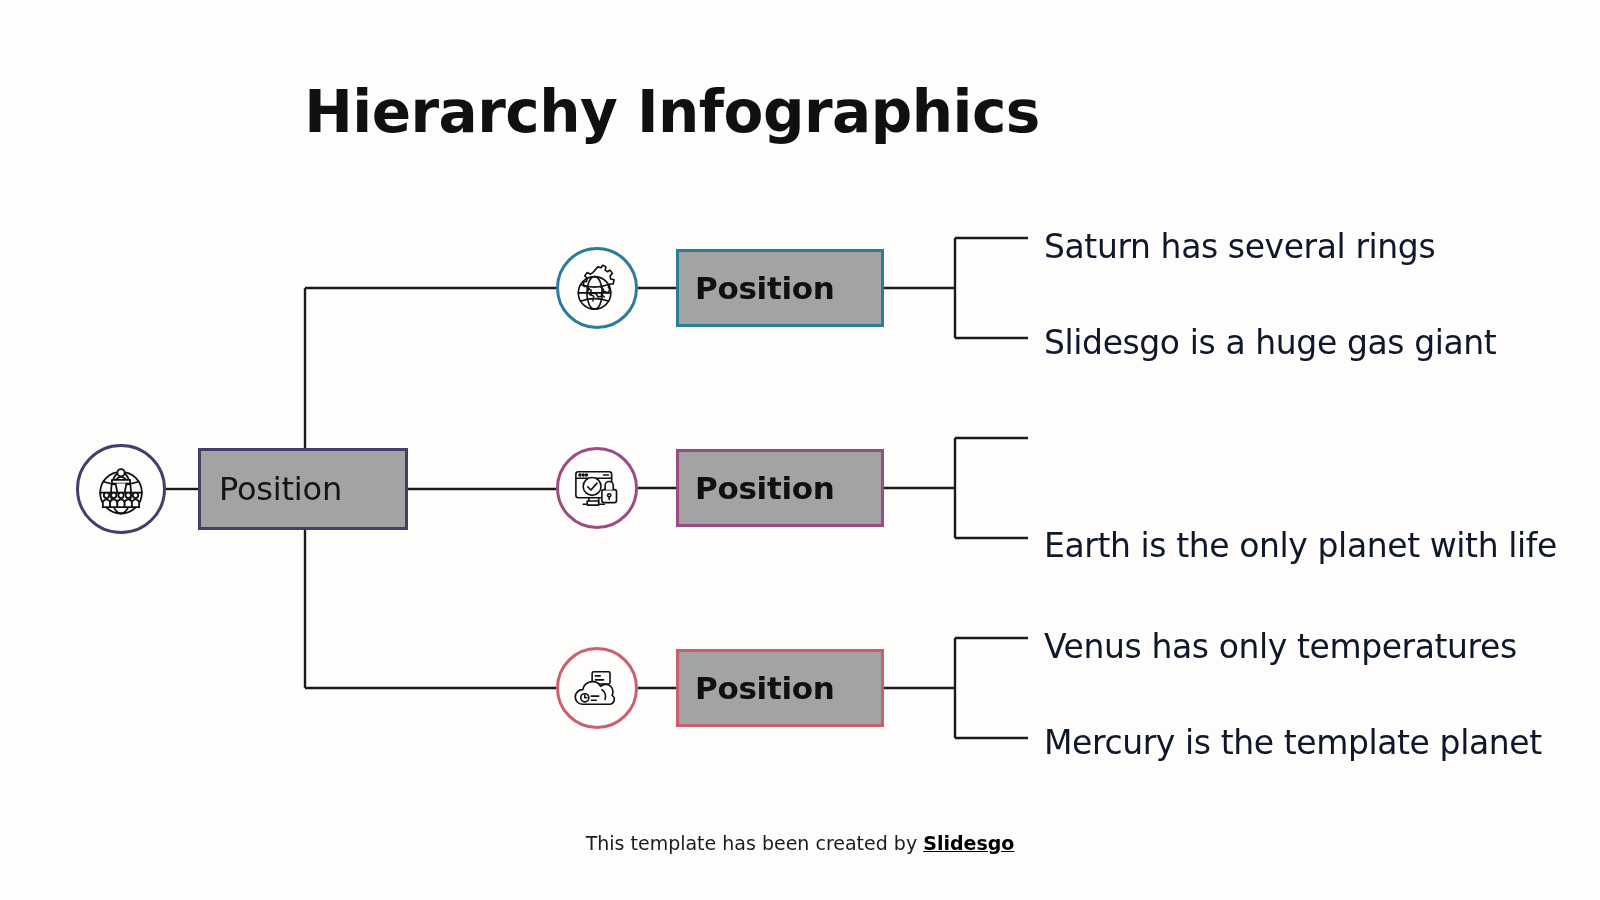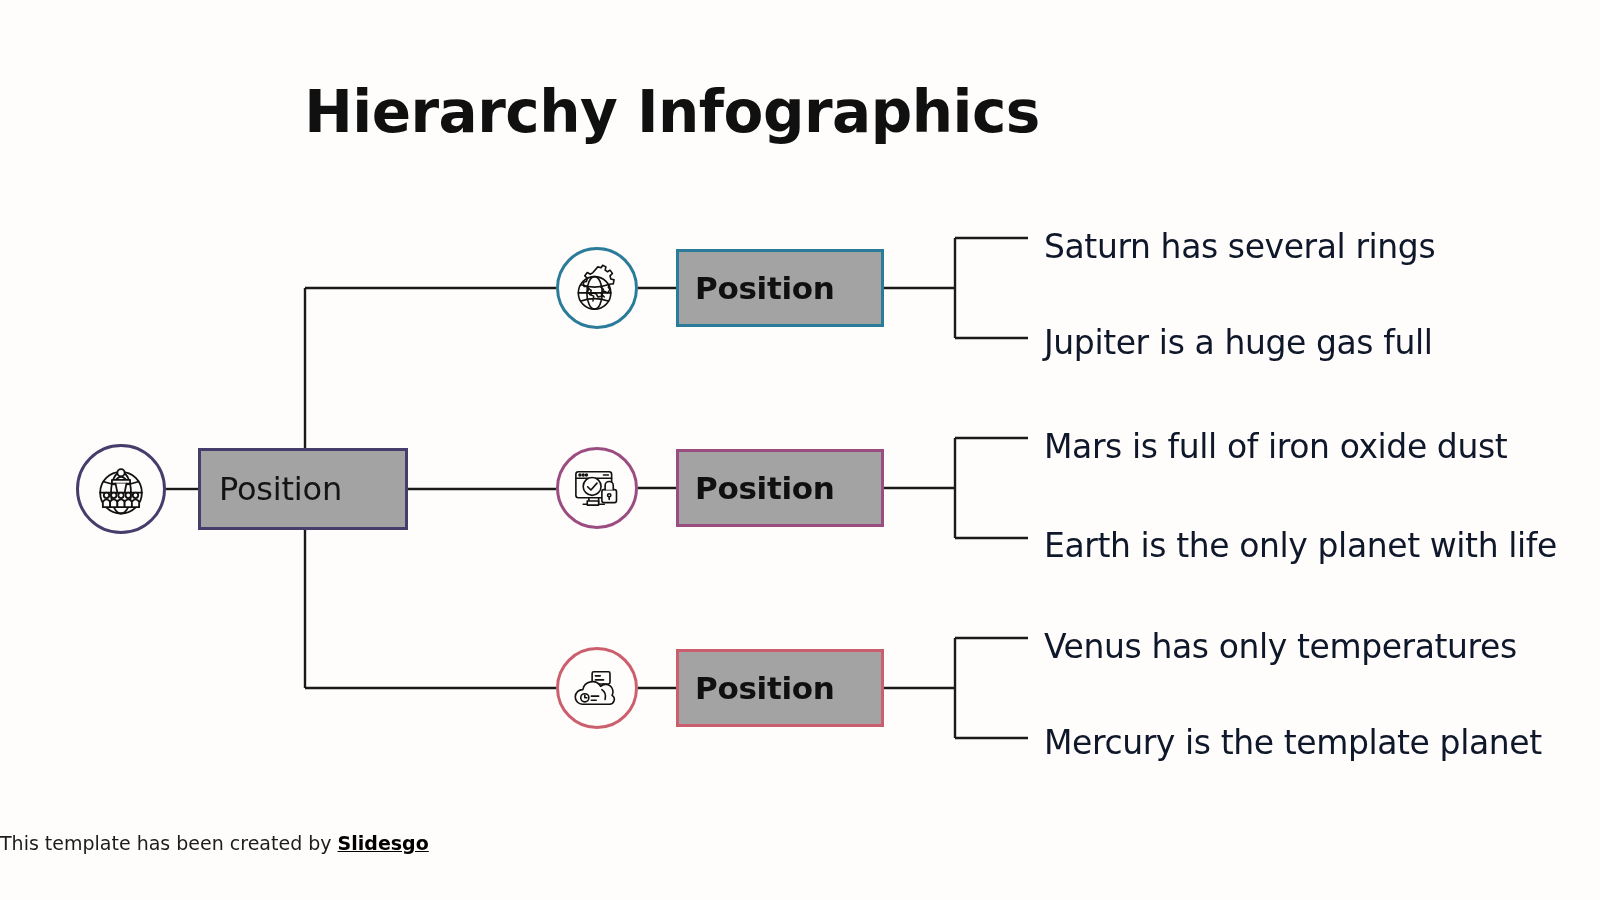--- a/index.html
+++ b/index.html
@@ -125,21 +125,21 @@
     letter-spacing: -0.4px;
     line-height: 1;
   }
 
   
   #footer {
     position: absolute;
     left: 0;
     top: 832px;
     width: 1600px;
-    text-align: left;
+    text-align: center;
     font-size: 19px;
     color: #1c1c1c;
     font-family: "DejaVu Sans", sans-serif;
   }
   #footer-brand {
     font-weight: 700;
     text-decoration: underline;
     color: #000000;
   }
 </style>
@@ -225,21 +225,21 @@
       <path d="M12.5 28 Q29 34 45.5 28"></path>
       <path d="M12.5 48 Q29 42 45.5 48"></path>
       <path d="M20 32 l5 3 -2 5 5 2 -1 6" stroke-width="1.8"></path>
       <path d="M36 30 l4 4 -3 5 4 4" stroke-width="1.8"></path>
     </svg>
   </div>
   <div class="pos-box branch-box" id="branch-box-0">
     <span class="pos-label">Position</span>
   </div>
   <div class="leaf-text" style="top:230px">Saturn has several rings</div>
-  <div class="leaf-text" style="top:326px">Jupiter is a huge gas full</div>
+  <div class="leaf-text" style="top:326px">Slidesgo is a huge gas giant</div>
 
   <div class="icon-circle branch-icon" id="branch-icon-1">
     <svg width="52" height="52" viewBox="0 0 64 64" fill="none" stroke="#111111" stroke-width="2" stroke-linecap="round" stroke-linejoin="round">
       <rect x="6" y="12" width="44" height="32" rx="3"></rect>
       <line x1="6" y1="20" x2="50" y2="20"></line>
       <circle cx="11" cy="16" r="1.1" fill="#111"></circle>
       <circle cx="15" cy="16" r="1.1" fill="#111"></circle>
       <circle cx="19" cy="16" r="1.1" fill="#111"></circle>
       <line x1="40" y1="16" x2="46" y2="16"></line>
       <path d="M22 44 v6 M34 44 v6"></path>
@@ -249,21 +249,20 @@
       <path d="M20.5 30.5 l4 4 7.5 -8.5"></path>
       <rect x="38" y="34" width="18" height="16" rx="2.5" fill="#FFFDFB"></rect>
       <path d="M42 34 v-5 a5 5 0 0 1 10 0 v5" fill="#FFFDFB"></path>
       <circle cx="47" cy="41" r="2"></circle>
       <line x1="47" y1="43" x2="47" y2="46"></line>
     </svg>
   </div>
   <div class="pos-box branch-box" id="branch-box-1">
     <span class="pos-label">Position</span>
   </div>
-  <div class="leaf-text" style="top:430px">Mars is full of iron oxide dust</div>
   <div class="leaf-text" style="top:529px">Earth is the only planet with life</div>
 
   <div class="icon-circle branch-icon" id="branch-icon-2">
     <svg width="52" height="52" viewBox="0 0 64 64" fill="none" stroke="#111111" stroke-width="2" stroke-linecap="round" stroke-linejoin="round">
       <rect x="26" y="12" width="22" height="15" rx="2" fill="#FFFDFB"></rect>
       <line x1="30" y1="17" x2="36" y2="17"></line>
       <line x1="30" y1="22" x2="40" y2="22"></line>
       <path d="M40 27 q6 2 8 8" fill="#FFFDFB"></path>
       <path d="M14 52 a9 9 0 0 1 0.5 -18 a12 12 0 0 1 22 -4 a9 9 0 0 1 14 11 a6 6 0 0 1 -4 11 z" fill="#FFFDFB"></path>
       <circle cx="17" cy="44" r="5"></circle>

